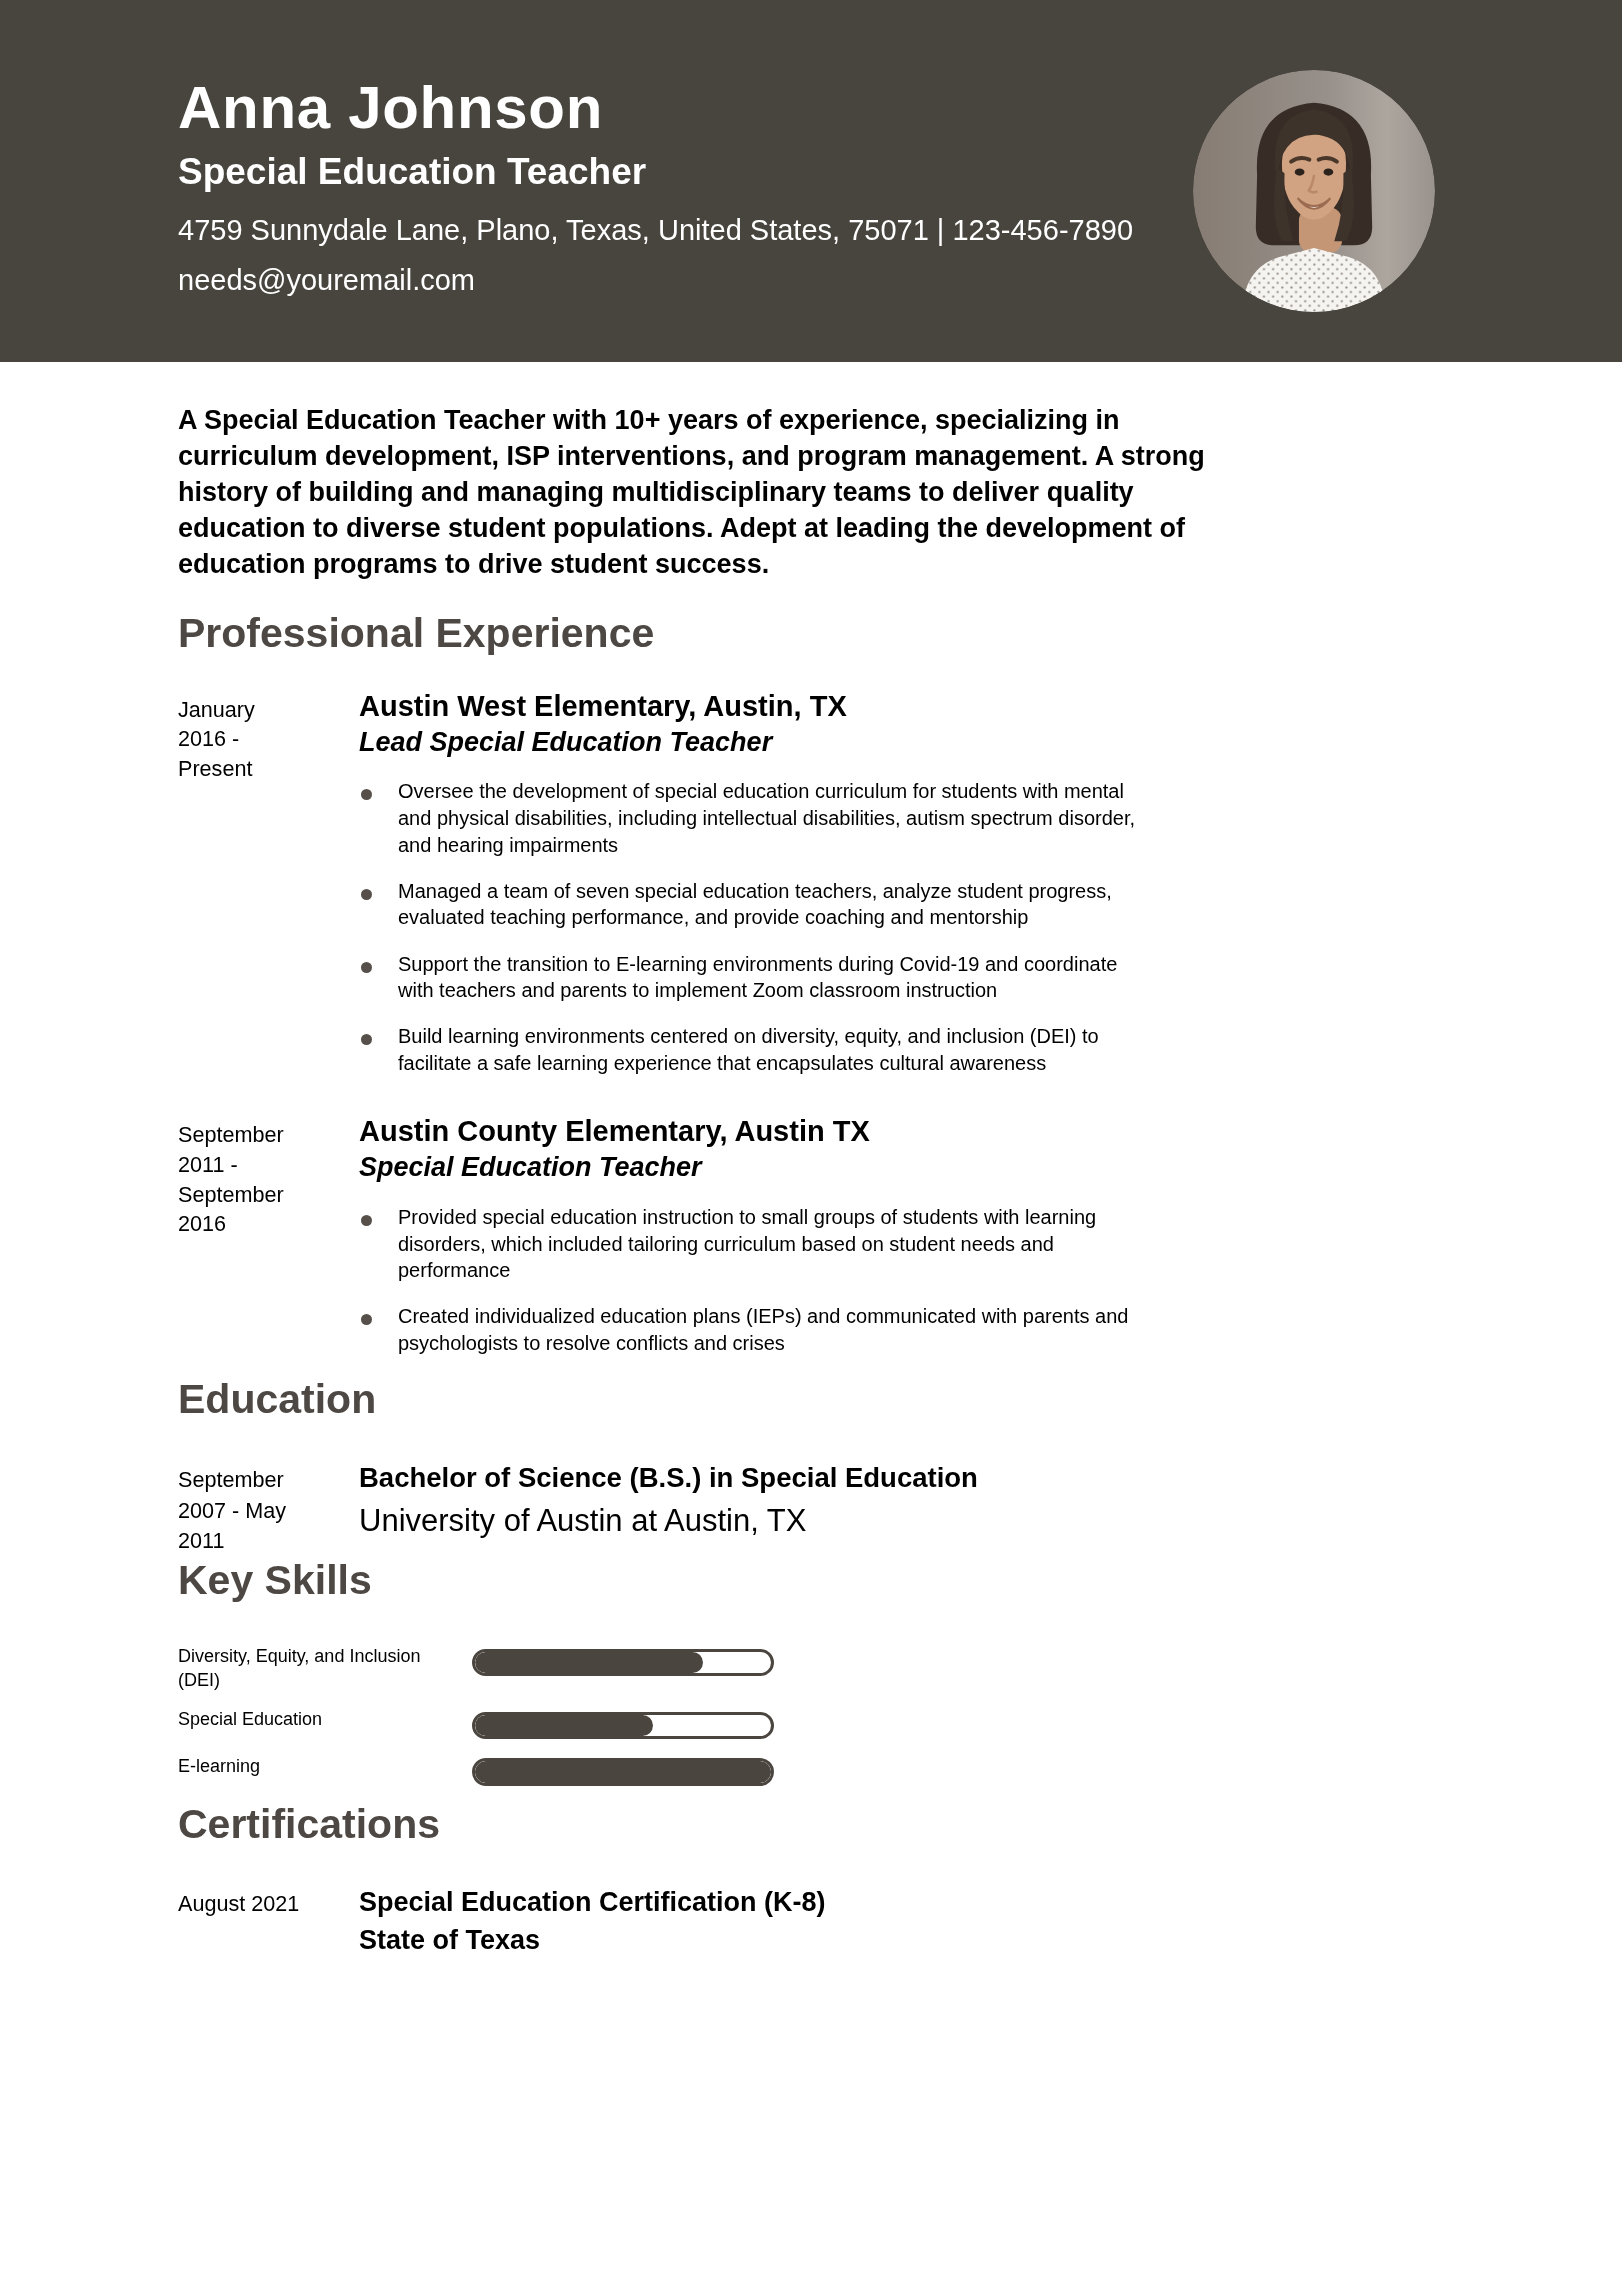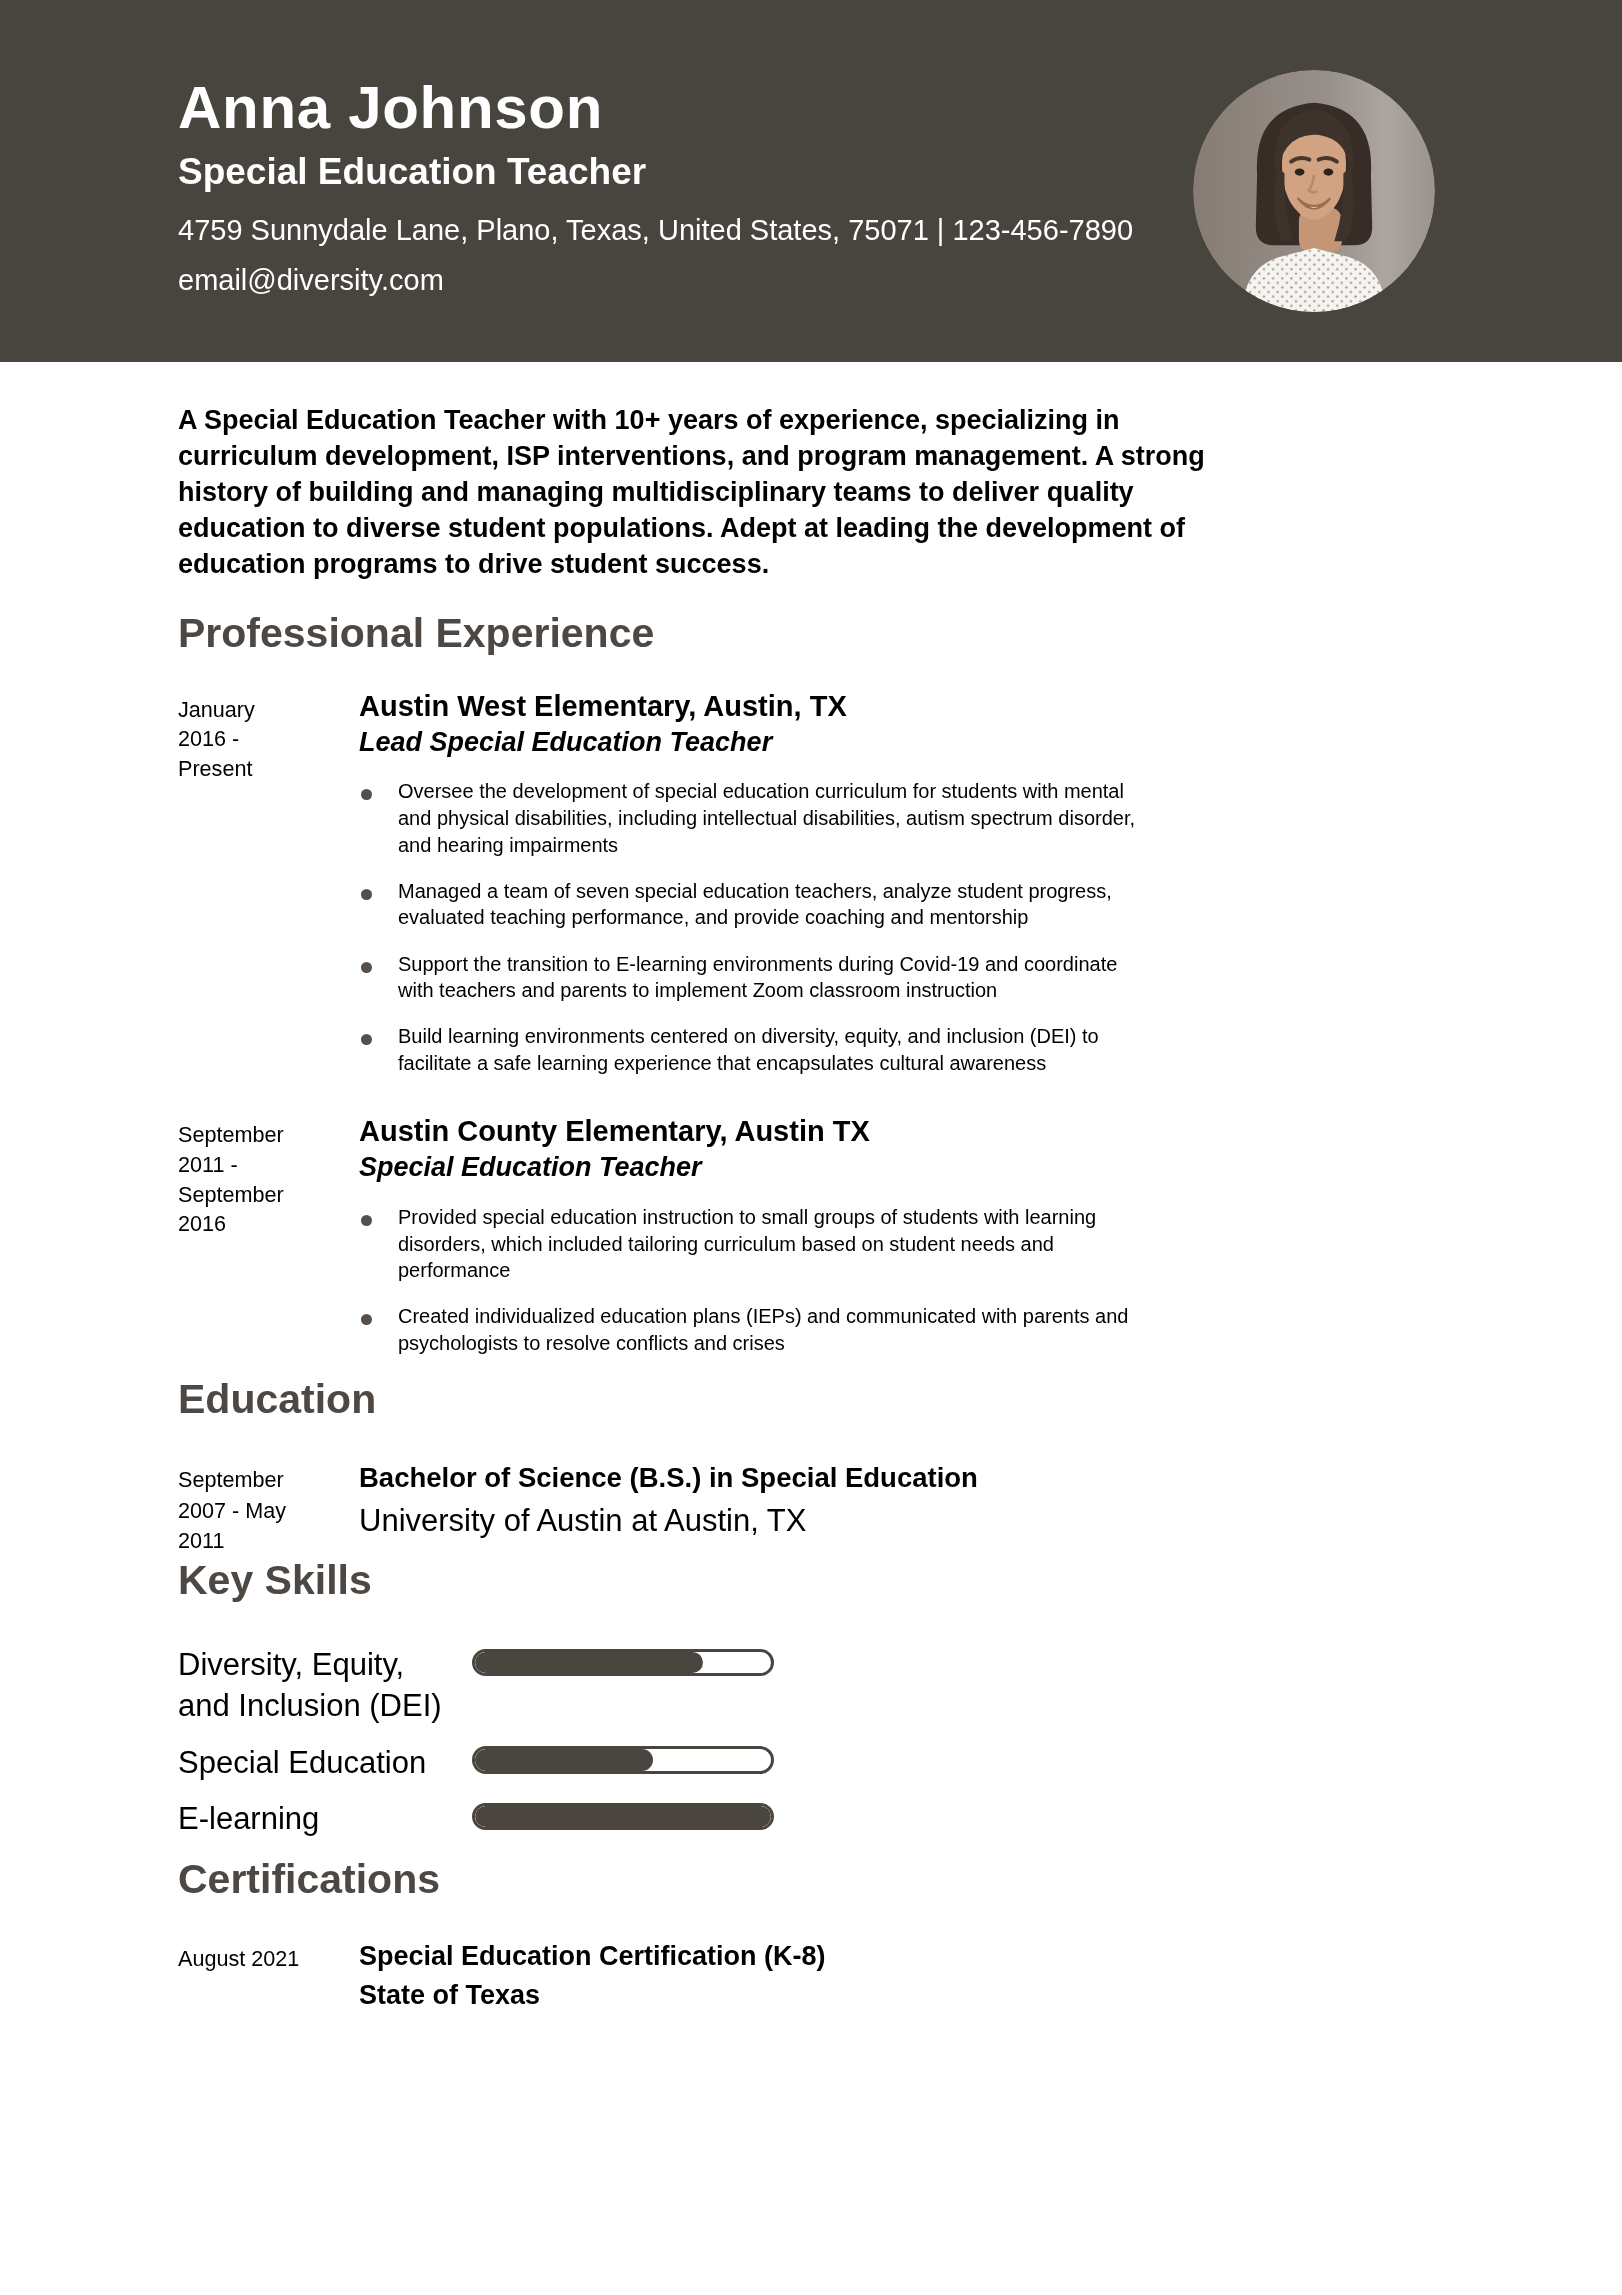--- a/index.html
+++ b/index.html
@@ -83,21 +83,21 @@
   .edu-entry { margin-top:38px; }
   .edu-entry .dates { line-height:1.42; }
   .degree { font-size:27.5px; font-weight:bold; line-height:1.2; }
   .school { font-size:31px; font-weight:normal; margin-top:7.9px; line-height:1.2; }
 
   
   .skills-wrap { display:flex; margin-top:41px; }
   .skills-col  { flex:0 0 627px; }
   .skills-col.right { margin-left:52px; }
   .skill { display:flex; align-items:flex-start; margin-bottom:15.7px; }
-  .skill .slabel { flex:0 0 294px; font-size:31px; line-height:1.32; padding-right:13px; box-sizing:border-box; }
+  .skill .slabel { flex:0 0 294px; font-size:18px; line-height:1.32; padding-right:13px; box-sizing:border-box; }
   .skill .sbar {
     flex:0 0 302px; height:27.5px; box-sizing:border-box;
     margin-top:3.3px;
     border:3.3px solid #4a453f; border-radius:15.7px;
     background:#ffffff; overflow:hidden;
   }
   .skill .sfill { height:100%; background:#4a453f; border-radius:13.7px; }
 
   
   .cert-entry { margin-top:37px; }
@@ -106,21 +106,21 @@
 </style>
 </head>
 <body>
 
 <div class="page">
 
   <div class="header">
     <div class="name">Anna Johnson</div>
     <div class="headline">Special Education Teacher</div>
     <div class="contact-line">4759 Sunnydale Lane, Plano, Texas, United States, 75071 | 123-456-7890</div>
-    <div class="contact-email">email@diversity.com</div>
+    <div class="contact-email">needs@youremail.com</div>
 
     <div class="photo" role="img" aria-label="Portrait photo of a smiling woman with a short dark bob haircut wearing a white dotted blouse">
       <svg viewBox="0 0 370 370" xmlns="http://www.w3.org/2000/svg">
         <defs>
           <clipPath id="pc">
               <circle cx="185" cy="185" r="185"></circle>
             </clipPath>
           <linearGradient id="bg" x1="0" y1="0" x2="1" y2="0">
             <stop offset="0" stop-color="#867c73"></stop>
             <stop offset="0.55" stop-color="#97908a"></stop>

